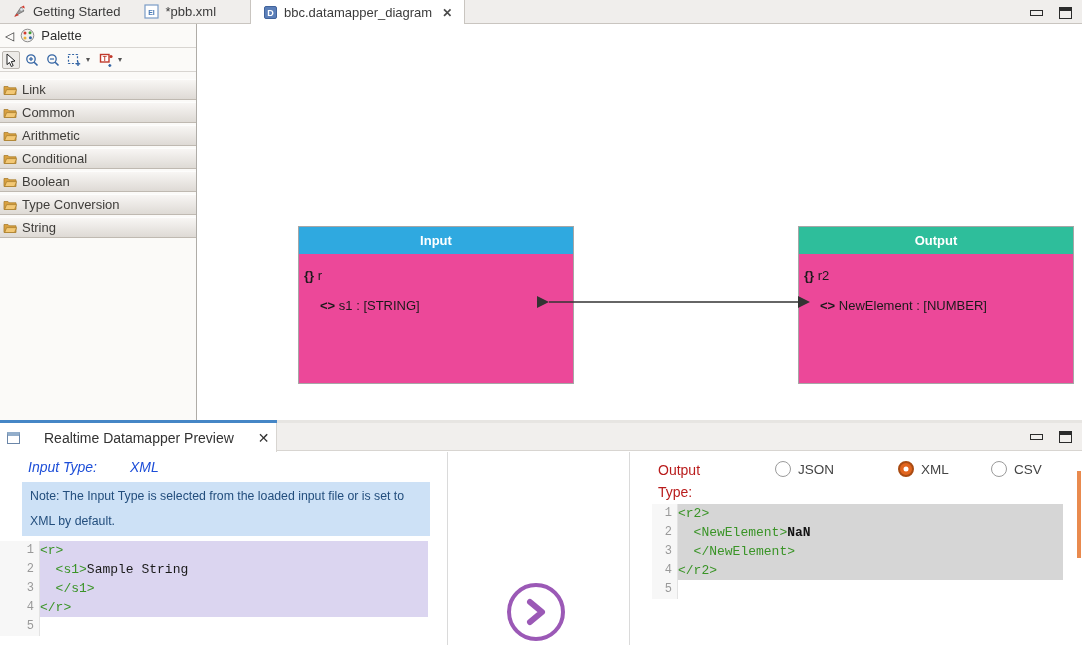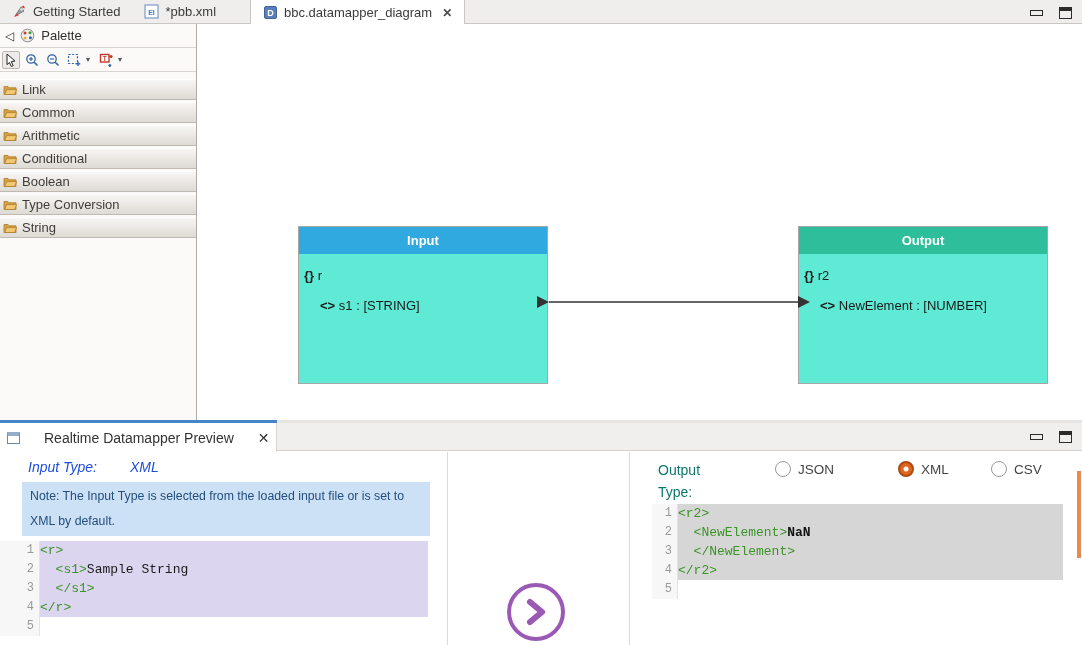--- a/index.html
+++ b/index.html
@@ -29,21 +29,21 @@
   .palette-toolbar { height:24px; border-bottom:1px solid #D8D5D1; display:flex; align-items:center; gap:3px; padding:0 2px; }
   .tool { display:flex; align-items:center; justify-content:center; width:18px; height:18px; }
   .tool.pressed { border:1px solid #B9B5AF; background:#EDEBE8; border-radius:2px; }
   .caret { font-size:8px; color:#555; width:8px; }
   .palette-cats { padding-top:5px; }
   .pcat { height:21px; margin-top:2px; background:linear-gradient(#F8F6F4,#DEDAD5);
     border-top:1px solid #FDFDFC; border-bottom:1px solid #BFB9B1;
     display:flex; align-items:center; gap:5px; padding:0 3px; font-size:13px; color:#3F3D3A; cursor:default; }
 
   .canvas { position:absolute; left:198px; top:0; right:0; bottom:0; background:#fff; }
-  .dm-box { position:absolute; width:250px; height:158px; border:1px solid #A6A6A6; background:#5eead4; }
+  .dm-box { position:absolute; width:276px; height:158px; border:1px solid #A6A6A6; background:#ec4899; }
   #input-box { left:100px; top:202px; }
   #output-box { left:600px; top:202px; }
   .dm-header { height:27px; color:#fff; font-weight:bold; font-size:13px; text-align:center; line-height:27px; }
   #input-box .dm-header { background:#2FA9E0; }
   #output-box .dm-header { background:#2EBE9B; }
   .dm-row1 { margin:14px 0 0 5px; font-size:13px; color:#1A1A1A; }
   .dm-row2 { margin:15px 0 0 21px; font-size:13px; color:#1A1A1A; }
   .sym { font-weight:bold; }
   .conn { position:absolute; left:337px; top:270px; }
 
@@ -79,21 +79,21 @@
   #output-editor .gutter { width:26px; }
   #output-editor .code-body { width:385px; }
   #output-editor .cl.hl { background:#D6D6D6; }
   .tag { color:#3A9427;margin-top:45px; }
   .plain { color:#1A1A1A; }
   .strong { color:#111; font-weight:bold; }
 
   .play-btn { position:absolute; left:58px; top:131px; width:58px; height:58px; border-radius:50%;
     border:4px solid #9B59B6; background:#fff; display:flex; align-items:center; justify-content:center; cursor:pointer; }
 
-  .output-type-label { position:absolute; left:27px; top:7px; width:60px; font-size:14px; color:#0f766e; line-height:22px; }
+  .output-type-label { position:absolute; left:27px; top:7px; width:60px; font-size:14px; color:#b91c1c; line-height:22px; }
   .radio-item { position:absolute; top:9px; display:flex; align-items:center; gap:7px; }
   #radio-0 { left:144px; } #radio-1 { left:267px; } #radio-2 { left:360px; }
   .radio { width:16px; height:16px; border-radius:50%; border:1px solid #9B9B9B; background:#fff; position:relative; }
   .radio.checked { background:#E2651E; border:2px solid #A94B12; }
   .radio.checked::after { content:""; position:absolute; width:5px; height:5px; background:#fff; border-radius:50%;
     top:50%; left:50%; transform:translate(-50%,-50%); }
   .radio-label { font-size:13.5px; color:#444; }
   .orange-scroll { position:absolute; right:1px; top:19px; width:4px; height:87px; background:#E98A4E; }
 </style>
 </head>

